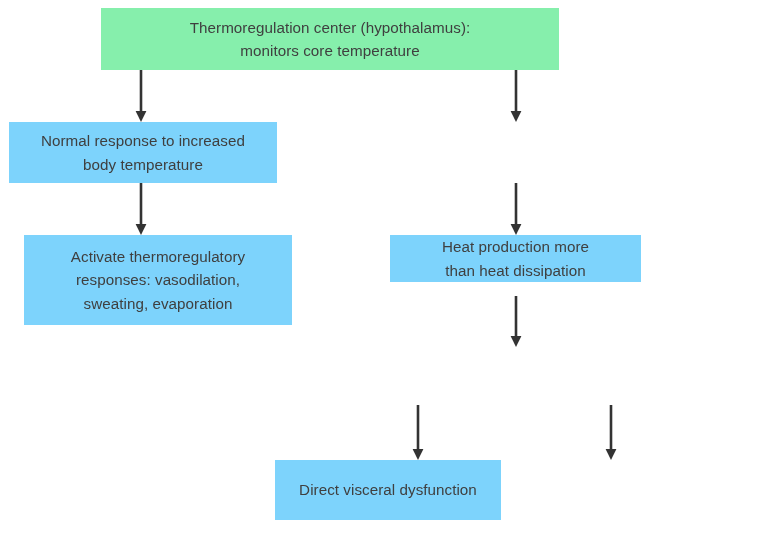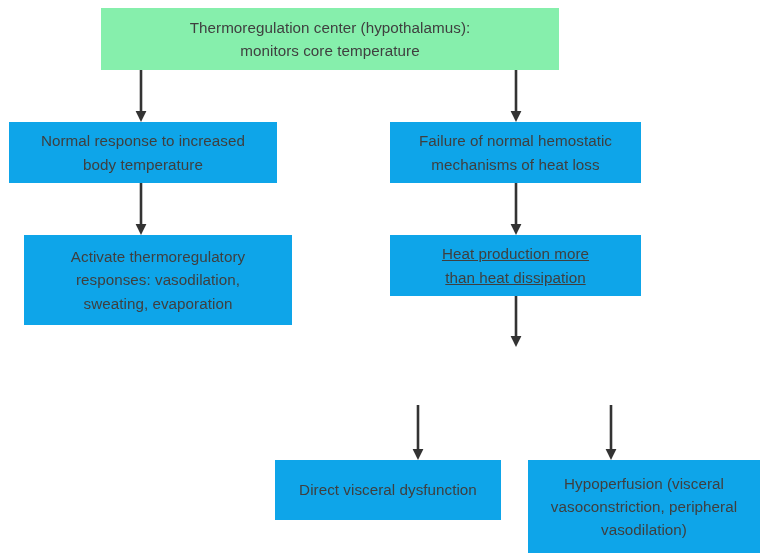--- a/index.html
+++ b/index.html
@@ -30,57 +30,52 @@
     font-size: 15.2px;
     line-height: 1.52;
     letter-spacing: 0.05px;
     padding: 4px 8px;
     white-space: pre-line;
   }
   .node.green {
     background: #86efac;
   }
   .node.gray {
-    background: #0ea5e9;
+    background: #7dd3fc;
   }
   .connector {
     position: absolute;
   }
   .connector svg {
     display: block;
     overflow: visible;
   }
 </style>
 </head>
 <body>
 
 <div id="canvas">
 
   <div class="node green" style="left:101px; top:8px; width:458px; height:62px;">Thermoregulation center (hypothalamus):
 monitors core temperature</div>
 
   <div class="node gray" style="left:9px; top:122px; width:268px; height:61px;">Normal response to increased
 body temperature</div>
 
-  <div class="node gray" style="left:390px; top:122px; width:251px; height:61px;">Failure of normal hemostatic
-mechanisms of heat loss</div>
 
   <div class="node gray" style="left:24px; top:235px; width:268px; height:90px;">Activate thermoregulatory
 responses: vasodilation,
 sweating, evaporation</div>
 
-  <div class="node gray" style="left:390px; top:235px; width:251px; height:61px;text-decoration:underline;">Heat production more
+  <div class="node gray" style="left:390px; top:235px; width:251px; height:47px;">Heat production more
 than heat dissipation</div>
 
 
   <div class="node gray" style="left:275px; top:460px; width:226px; height:60px;">Direct visceral dysfunction</div>
 
-  <div class="node gray" style="left:528px; top:460px; width:232px; height:93px;">Hypoperfusion (visceral
-vasoconstriction, peripheral
-vasodilation)</div>
 
   <div class="connector" style="left:133px; top:70px; width:16px; height:52px;">
     <svg width="16" height="52" viewBox="0 0 16 52" aria-hidden="true">
       <line x1="8" y1="0" x2="8" y2="44" stroke="#333333" stroke-width="2.6"></line>
       <polygon points="8,52 2.6,41 13.4,41" fill="#333333"></polygon>
     </svg>
   </div>
 
   <div class="connector" style="left:508px; top:70px; width:16px; height:52px;">
     <svg width="16" height="52" viewBox="0 0 16 52" aria-hidden="true">

